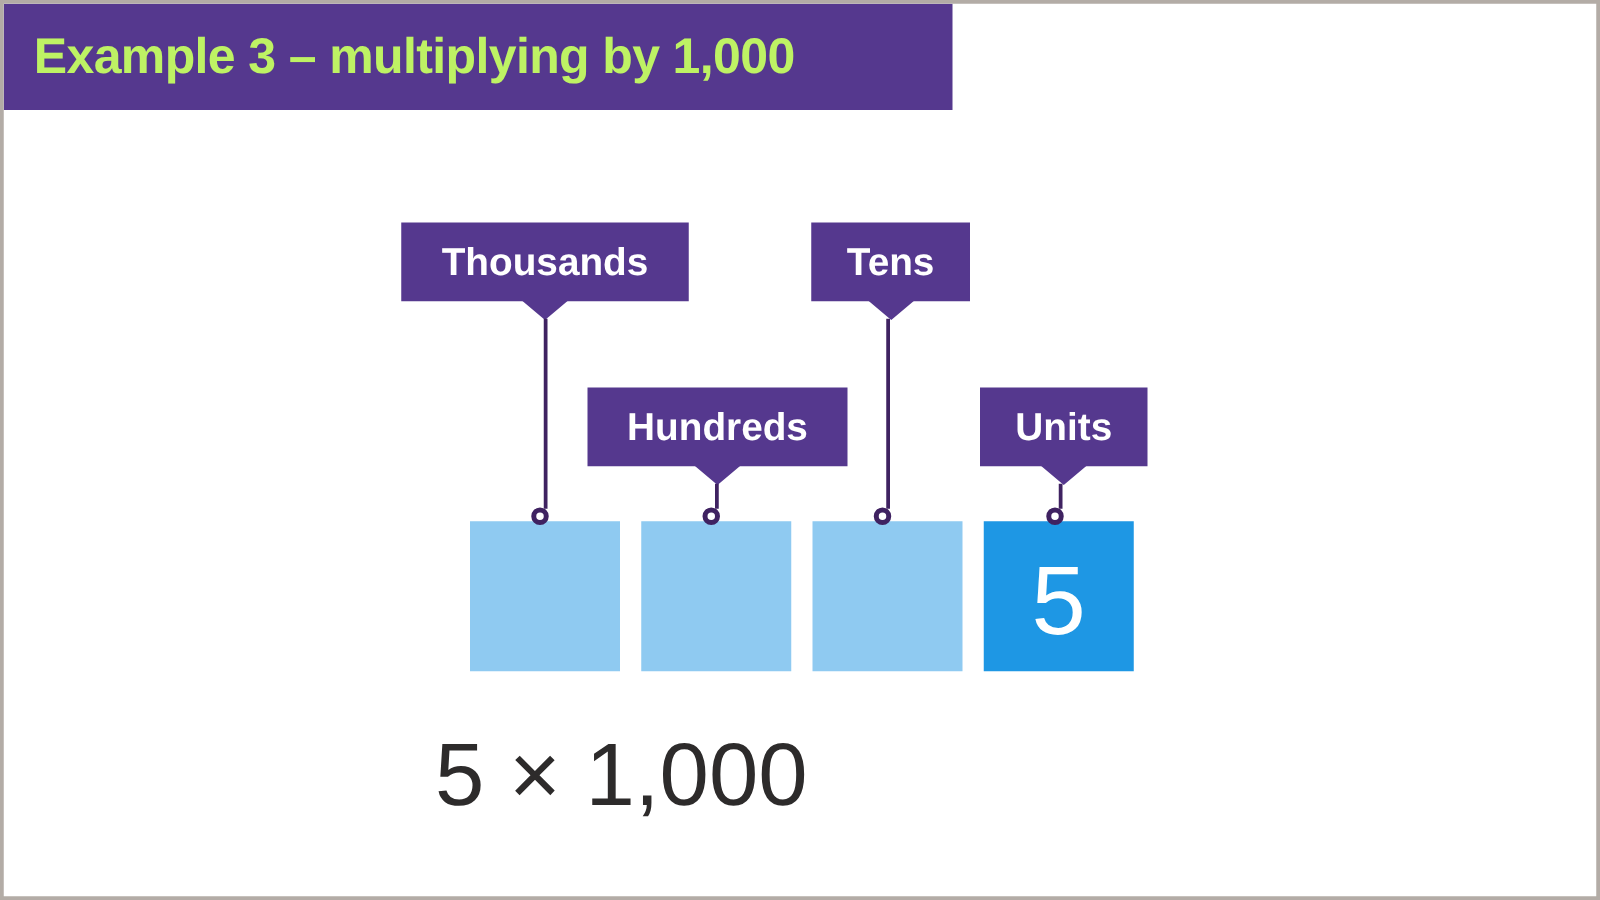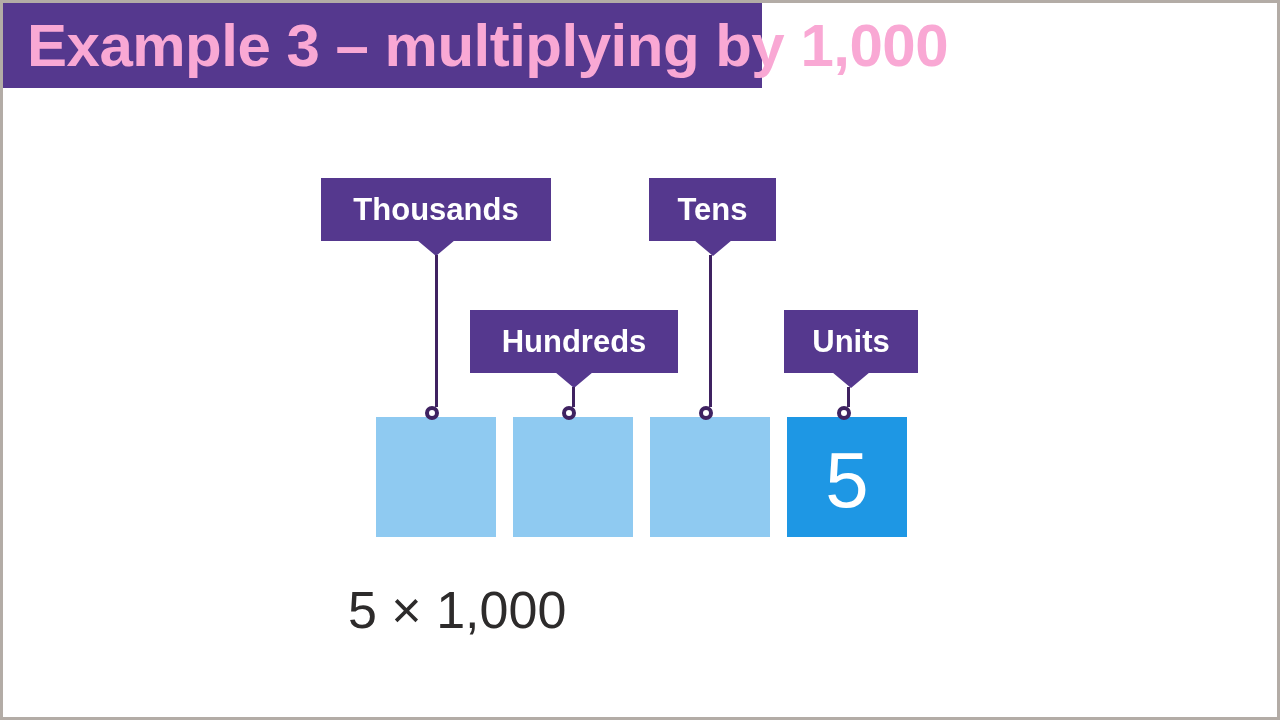--- a/index.html
+++ b/index.html
@@ -21,22 +21,22 @@
     font-family:"Liberation Sans", sans-serif;
   }
   .banner{
     position:absolute;left:0;top:0;
     width:759px;height:85px;
     background:var(--purple);
     display:flex;align-items:center;
     padding-left:24px;
   }
   .banner span{
-    color:#f9a8d4;
-    font-size:60px;
+    color:#bef264;
+    font-size:40px;
     font-weight:bold;
     letter-spacing:-0.5px;
     white-space:nowrap;
   }
   .callout{
     position:absolute;
     background:var(--purple);
     display:flex;align-items:center;justify-content:center;
   }
   .callout .label{
@@ -99,21 +99,21 @@
   .pv-units span{
     color:#ffffff;
     font-size:78px;
     font-weight:400;
     line-height:1;
     padding-top:6px;
   }
   .expression{
     position:absolute;
     left:345px;top:577px;
-    font-size:52px;
+    font-size:71px;
     font-weight:400;
     color:var(--ink);
     white-space:nowrap;
     text-align:center;
   }
 </style>
 </head>
 <body>
 
 <div class="page">

